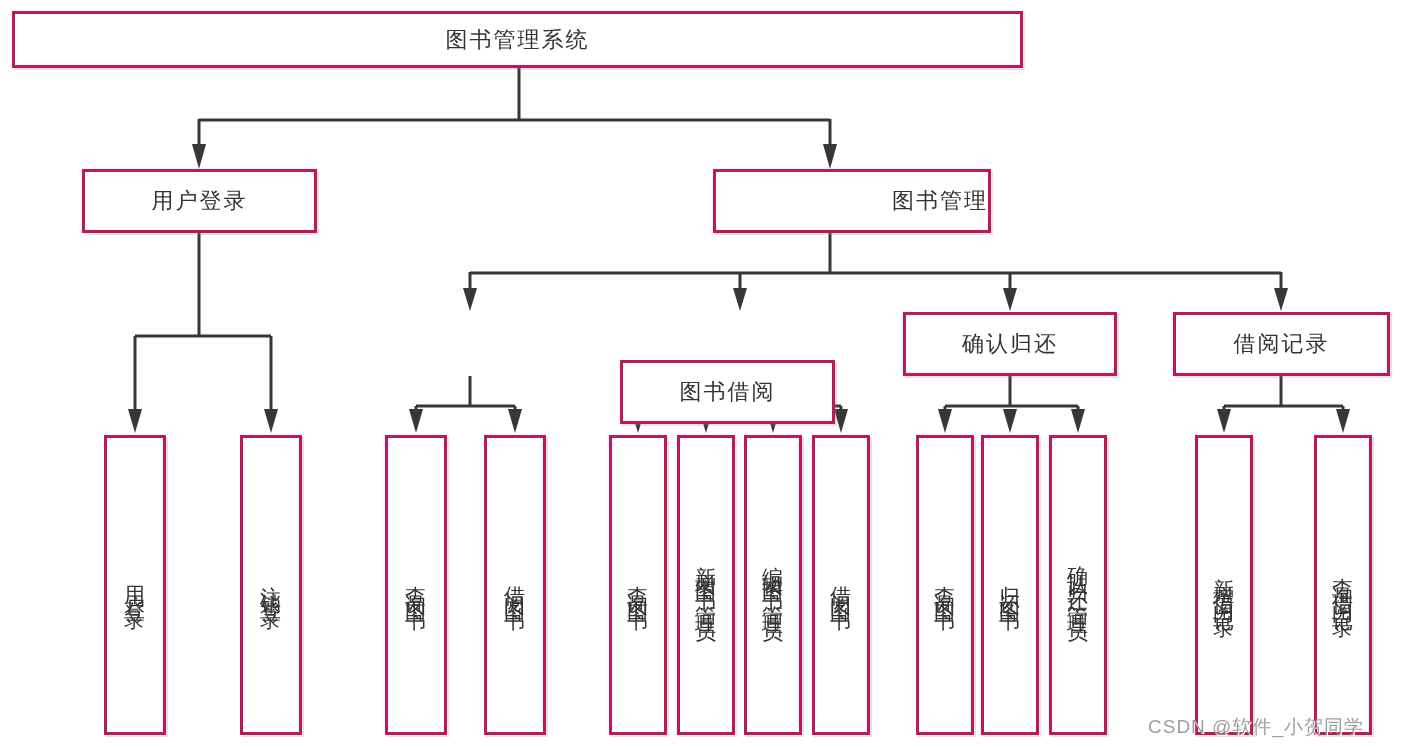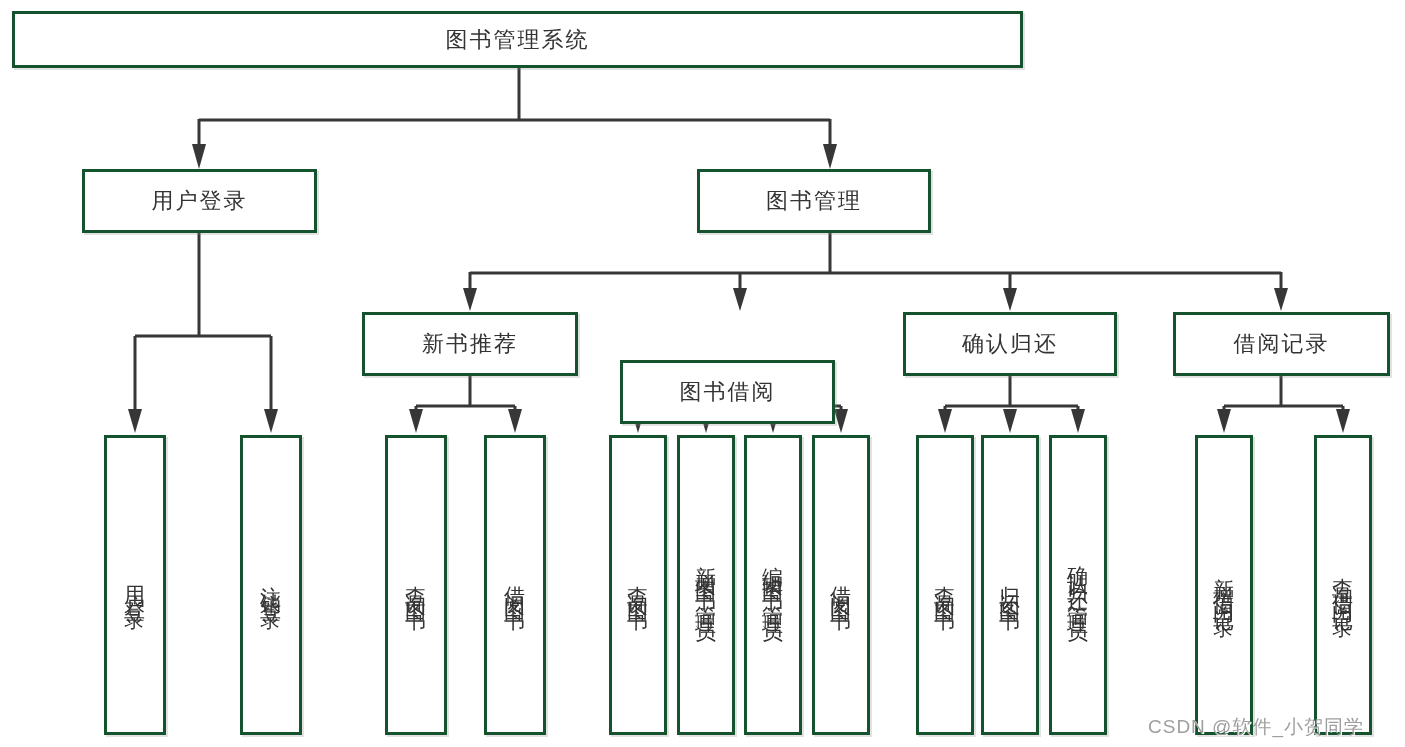--- a/index.html
+++ b/index.html
@@ -14,21 +14,21 @@
   .connectors {
     position: absolute;
     left: 0; top: 0;
     width: 1405px; height: 747px;
     pointer-events: none;
   }
   .node {
     position: absolute;
     box-sizing: border-box;
     background: #ffffff;
-    border: 3px solid #14532d;
+    border: 3px solid #be185d;
     display: flex;
     align-items: center;
     justify-content: center;
     box-shadow: 2px 2px 0 rgba(140,140,140,0.25);
   }
   .node .label {
     font-size: 22px;
     color: #333333;
     letter-spacing: 2px;
     white-space: nowrap;
@@ -104,27 +104,24 @@
     </g>
   </svg>
 
   <div class="node" style="left:12px; top:11px; width:1011px; height:57px;">
     <span class="label">图书管理系统</span>
   </div>
 
   <div class="node lv2" style="left:82px; width:235px;">
     <span class="label">用户登录</span>
   </div>
-  <div class="node lv2" style="left:697px; width:234px;">
+  <div class="node lv2" style="left:713px; width:278px;justify-content:flex-end;">
     <span class="label">图书管理</span>
   </div>
 
-  <div class="node lv3" style="left:362px; width:216px;">
-    <span class="label">新书推荐</span>
-  </div>
   <div class="node lv3" style="left:620px; width:215px;margin-top:48px;">
     <span class="label">图书借阅</span>
   </div>
   <div class="node lv3" style="left:903px; width:214px;">
     <span class="label">确认归还</span>
   </div>
   <div class="node lv3" style="left:1173px; width:217px;">
     <span class="label">借阅记录</span>
   </div>
 

